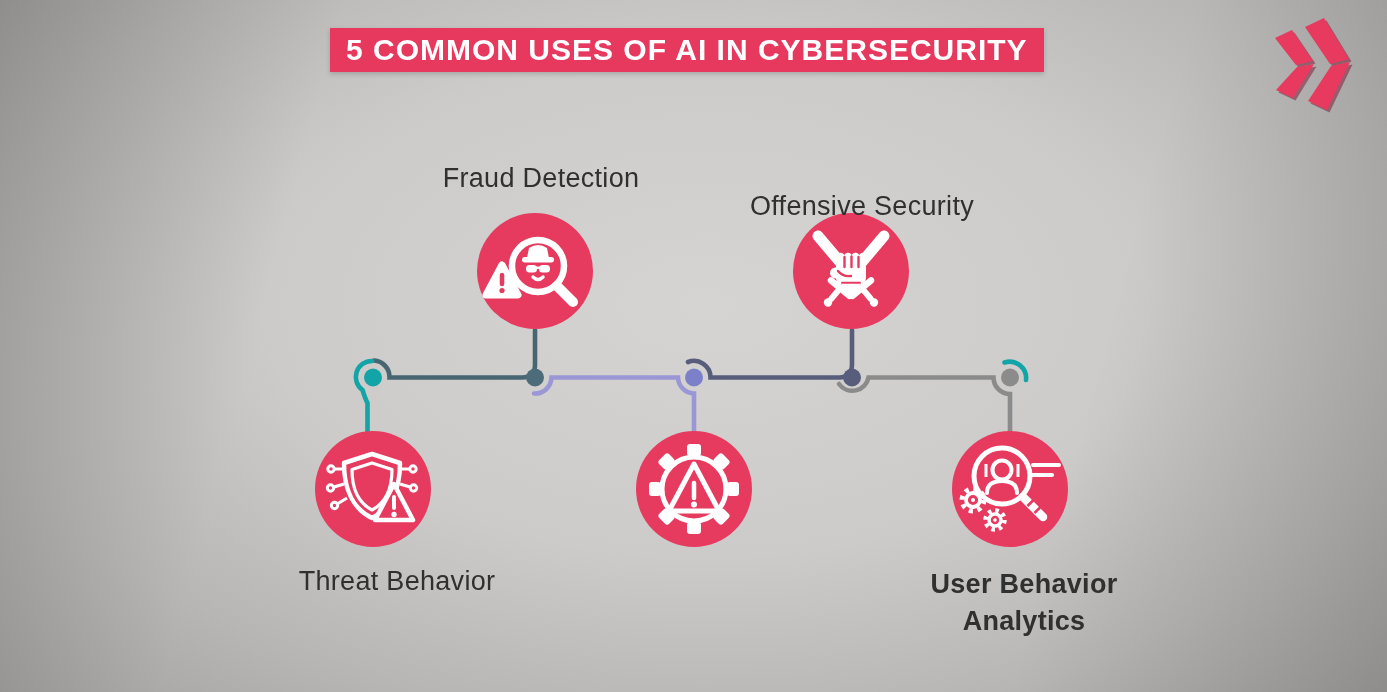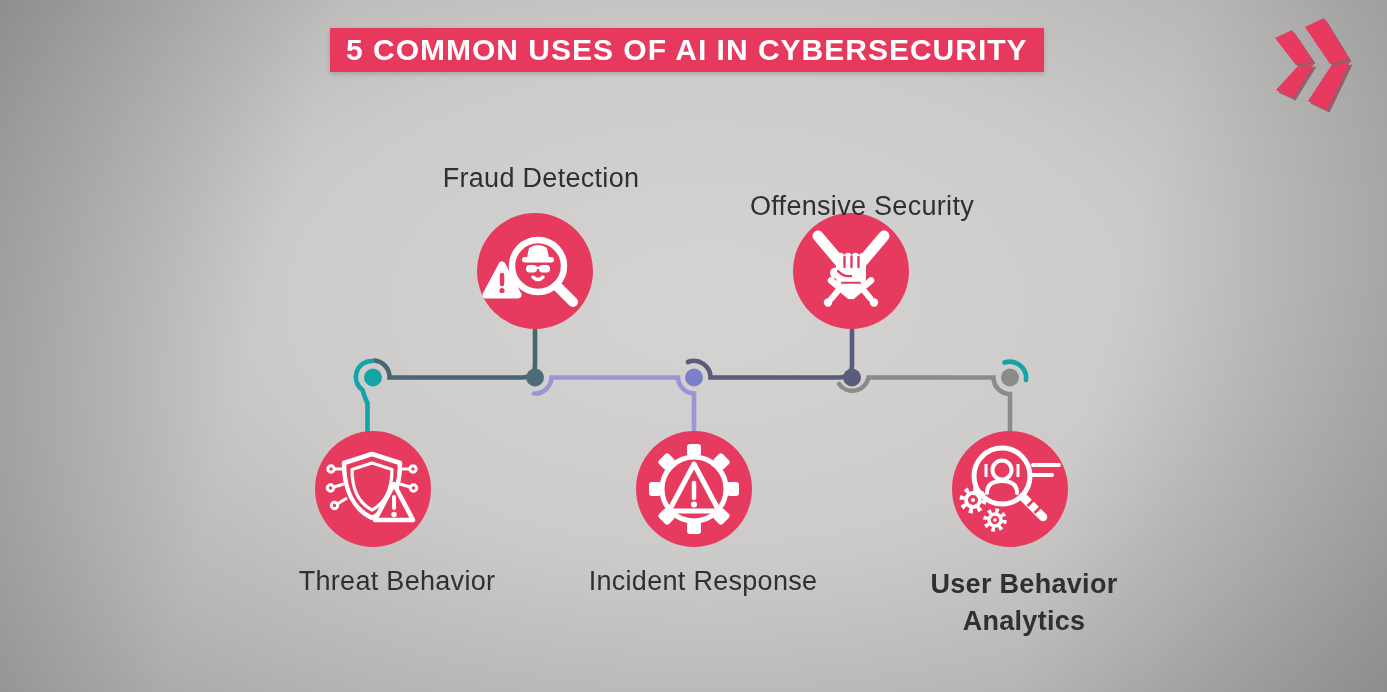--- a/index.html
+++ b/index.html
@@ -193,16 +193,15 @@
         <circle cx="43" cy="89" r="6" stroke-width="3.5"></circle>
         <circle cx="43" cy="89" r="9.5" stroke-width="4.5" stroke-dasharray="3.5 3.96"></circle>
         <circle cx="43" cy="89" r="1.8" fill="#fff" stroke="none"></circle>
       </g>
     </svg>
   </div>
 
   <div class="item-label pos-fraud-label">Fraud Detection</div>
   <div class="item-label pos-offensive-label">Offensive Security</div>
   <div class="item-label pos-threat-label">Threat Behavior</div>
-  <div class="item-label pos-incident-label">Incident Response</div>
   <div class="item-label wrap pos-user-label">User Behavior Analytics</div>
 
 </div>
 
 </body></html>

